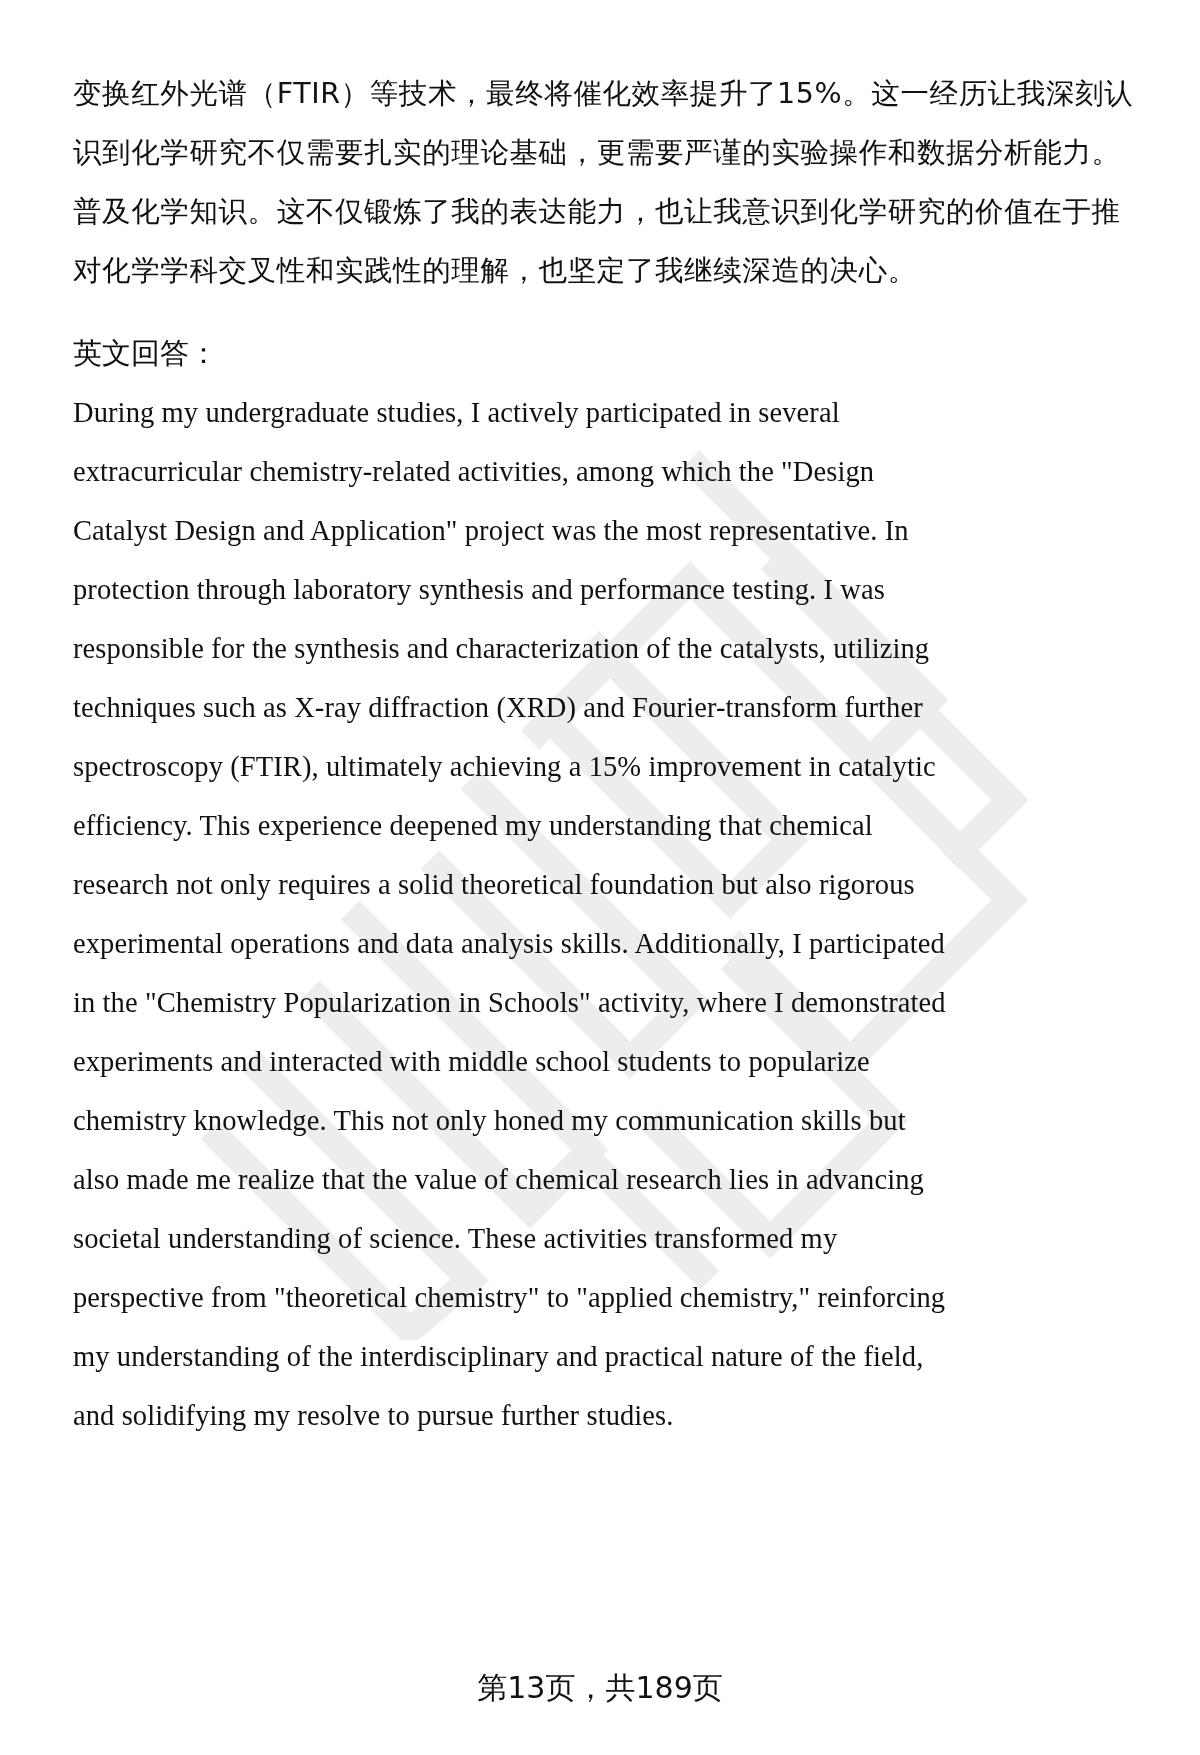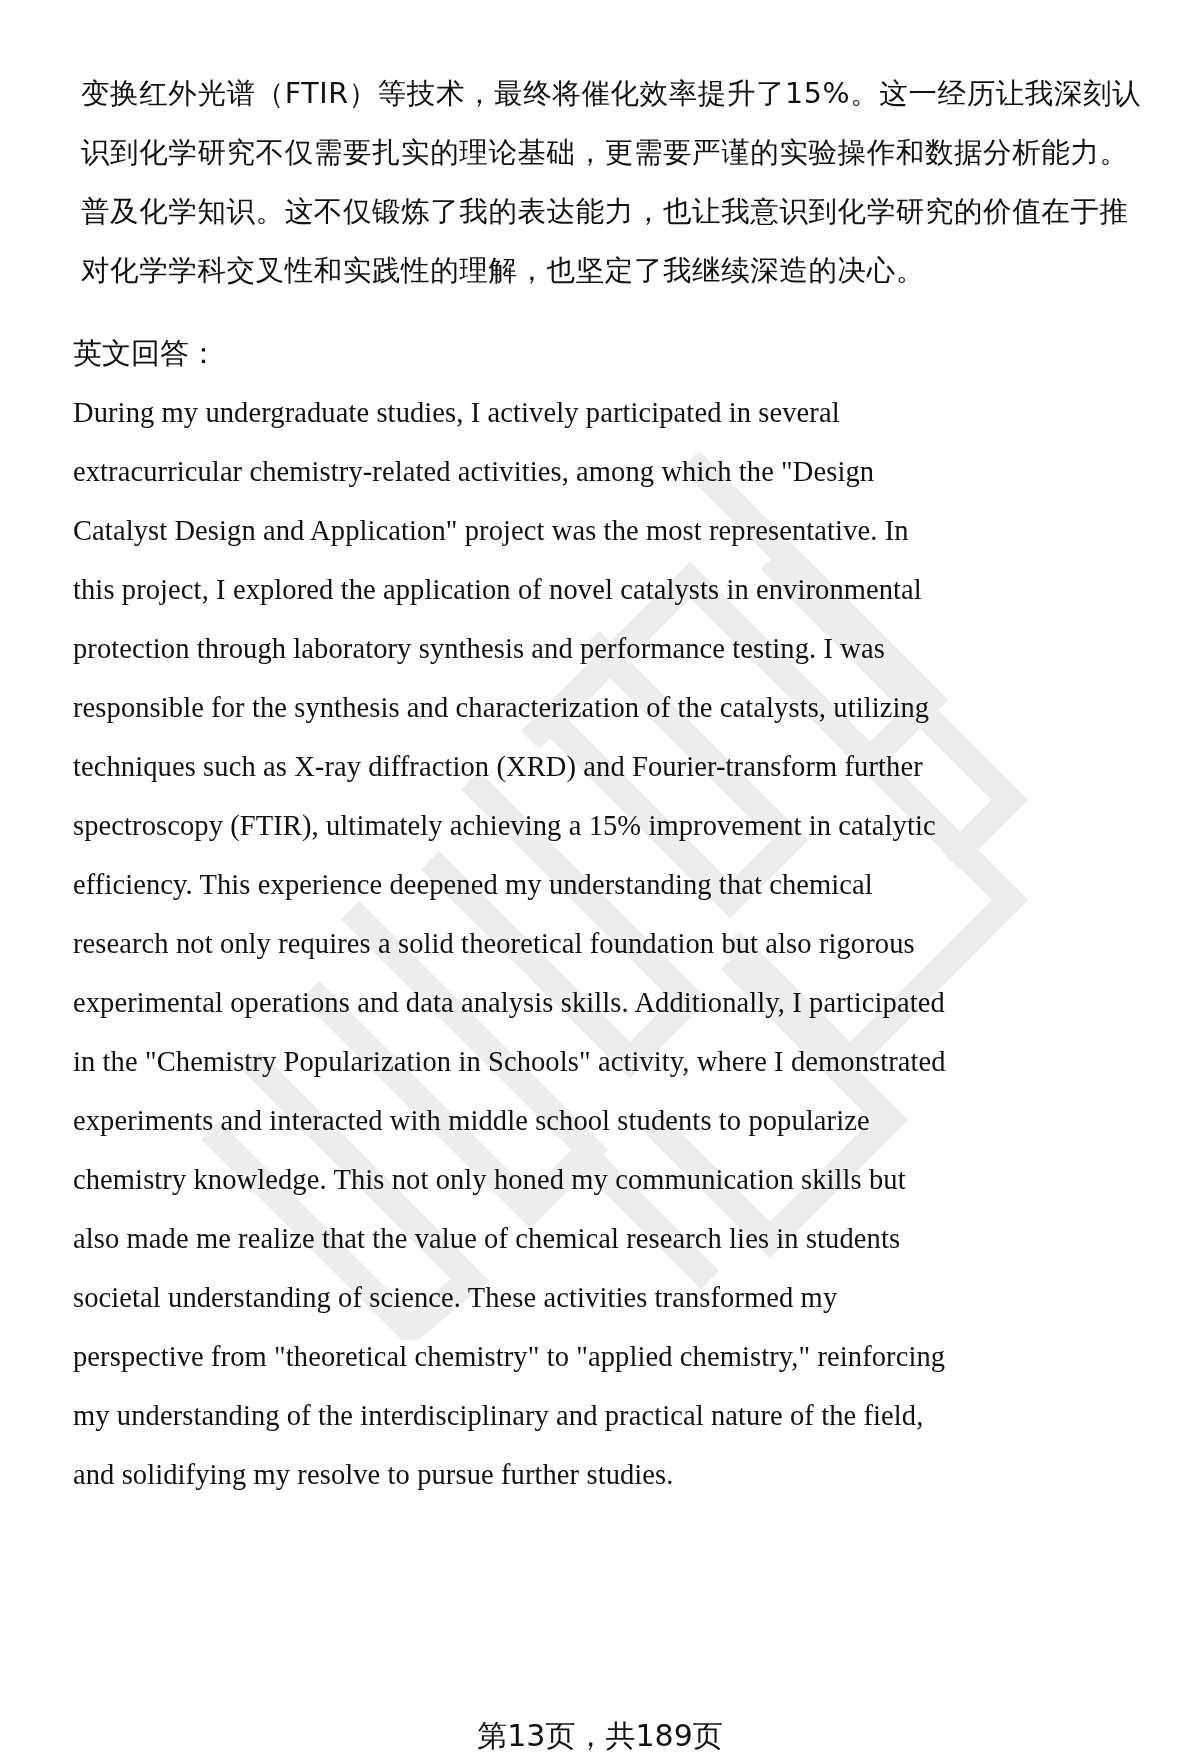--- a/index.html
+++ b/index.html
@@ -40,21 +40,20 @@
     }
     .line {
       white-space: nowrap;
       font-size: 28px;
       line-height: 59px;
       height: 59px;
     }
     .cn .line {
       font-size: 28.5px;
       letter-spacing: 0.6px;
-      margin-left: 8px;
     }
     .en .line {
       font-size: 28.5px;
       letter-spacing: 0.1px;
       font-family: Liberation Serif, serif;
     }
     .section-label {
       margin-top: 24px;
       font-size: 29px;
       line-height: 59px;
@@ -64,21 +63,20 @@
     .footer {
       position: absolute;
       left: 0;
       top: 1668px;
       width: 1200px;
       text-align: center;
       font-size: 30px;
       line-height: 40px;
       color: #111111;
       z-index: 1;
-      margin-top: 48px;
     }
   </style>
 </head>
 <body>
 
 <div class="page">
 
   <svg class="watermark" viewBox="0 0 900 900" xmlns="http://www.w3.org/2000/svg">
     <g fill="none" stroke="#ededed" stroke-width="26" stroke-linejoin="miter">
       <path d="M520 20 L760 260 L700 320 L520 140 L360 300"></path>
@@ -101,32 +99,31 @@
       <div class="line">普及化学知识。这不仅锻炼了我的表达能力，也让我意识到化学研究的价值在于推</div>
       <div class="line">对化学学科交叉性和实践性的理解，也坚定了我继续深造的决心。</div>
     </div>
 
     <div class="section-label">英文回答：</div>
 
     <div class="en">
       <div class="line">During my undergraduate studies, I actively participated in several</div>
       <div class="line">extracurricular chemistry-related activities, among which the "Design</div>
       <div class="line">Catalyst Design and Application" project was the most representative. In</div>
-      <div class="line">this project, I explored the application of novel catalysts in environmental</div>
       <div class="line">protection through laboratory synthesis and performance testing. I was</div>
       <div class="line">responsible for the synthesis and characterization of the catalysts, utilizing</div>
       <div class="line">techniques such as X-ray diffraction (XRD) and Fourier-transform further</div>
       <div class="line">spectroscopy (FTIR), ultimately achieving a 15% improvement in catalytic</div>
       <div class="line">efficiency. This experience deepened my understanding that chemical</div>
       <div class="line">research not only requires a solid theoretical foundation but also rigorous</div>
       <div class="line">experimental operations and data analysis skills. Additionally, I participated</div>
       <div class="line">in the "Chemistry Popularization in Schools" activity, where I demonstrated</div>
       <div class="line">experiments and interacted with middle school students to popularize</div>
       <div class="line">chemistry knowledge. This not only honed my communication skills but</div>
-      <div class="line">also made me realize that the value of chemical research lies in students</div>
+      <div class="line">also made me realize that the value of chemical research lies in advancing</div>
       <div class="line">societal understanding of science. These activities transformed my</div>
       <div class="line">perspective from "theoretical chemistry" to "applied chemistry," reinforcing</div>
       <div class="line">my understanding of the interdisciplinary and practical nature of the field,</div>
       <div class="line">and solidifying my resolve to pursue further studies.</div>
     </div>
 
   </div>
 
   <div class="footer">第13页，共189页</div>
 

